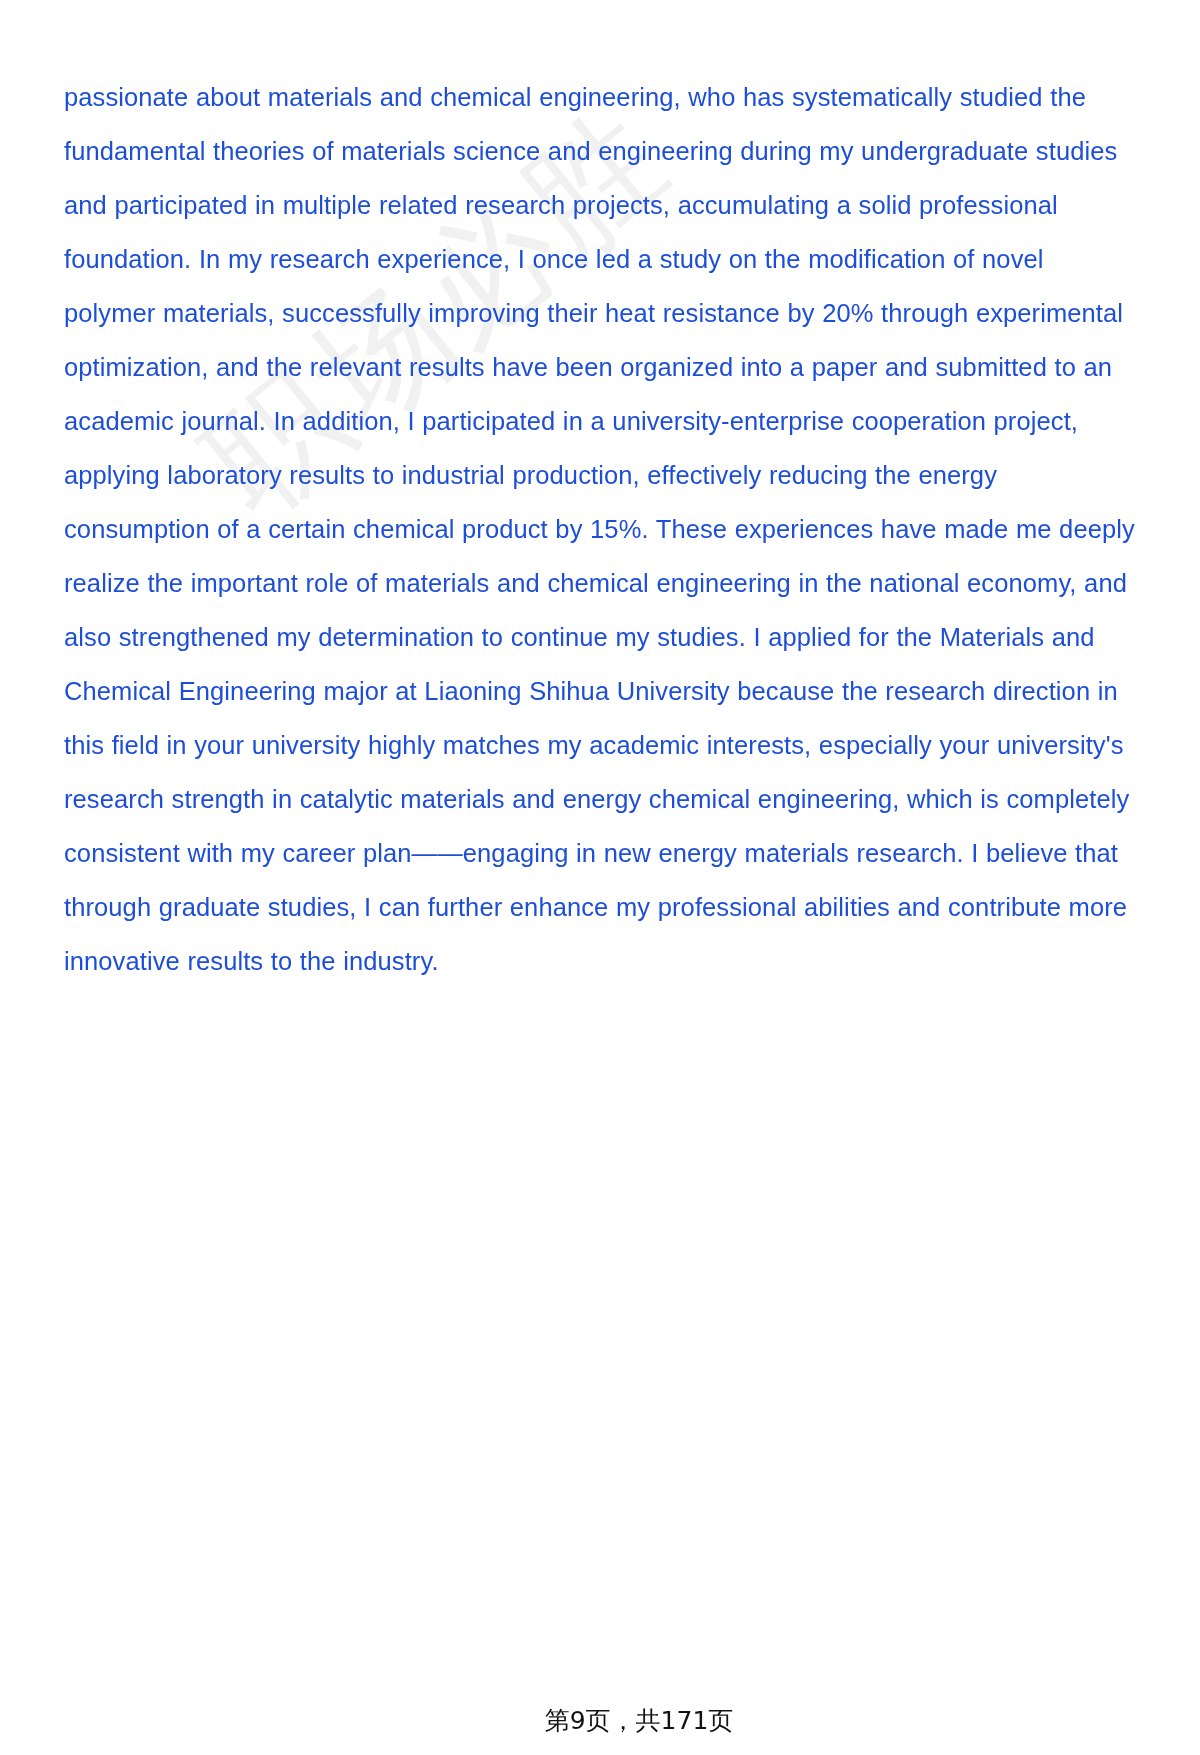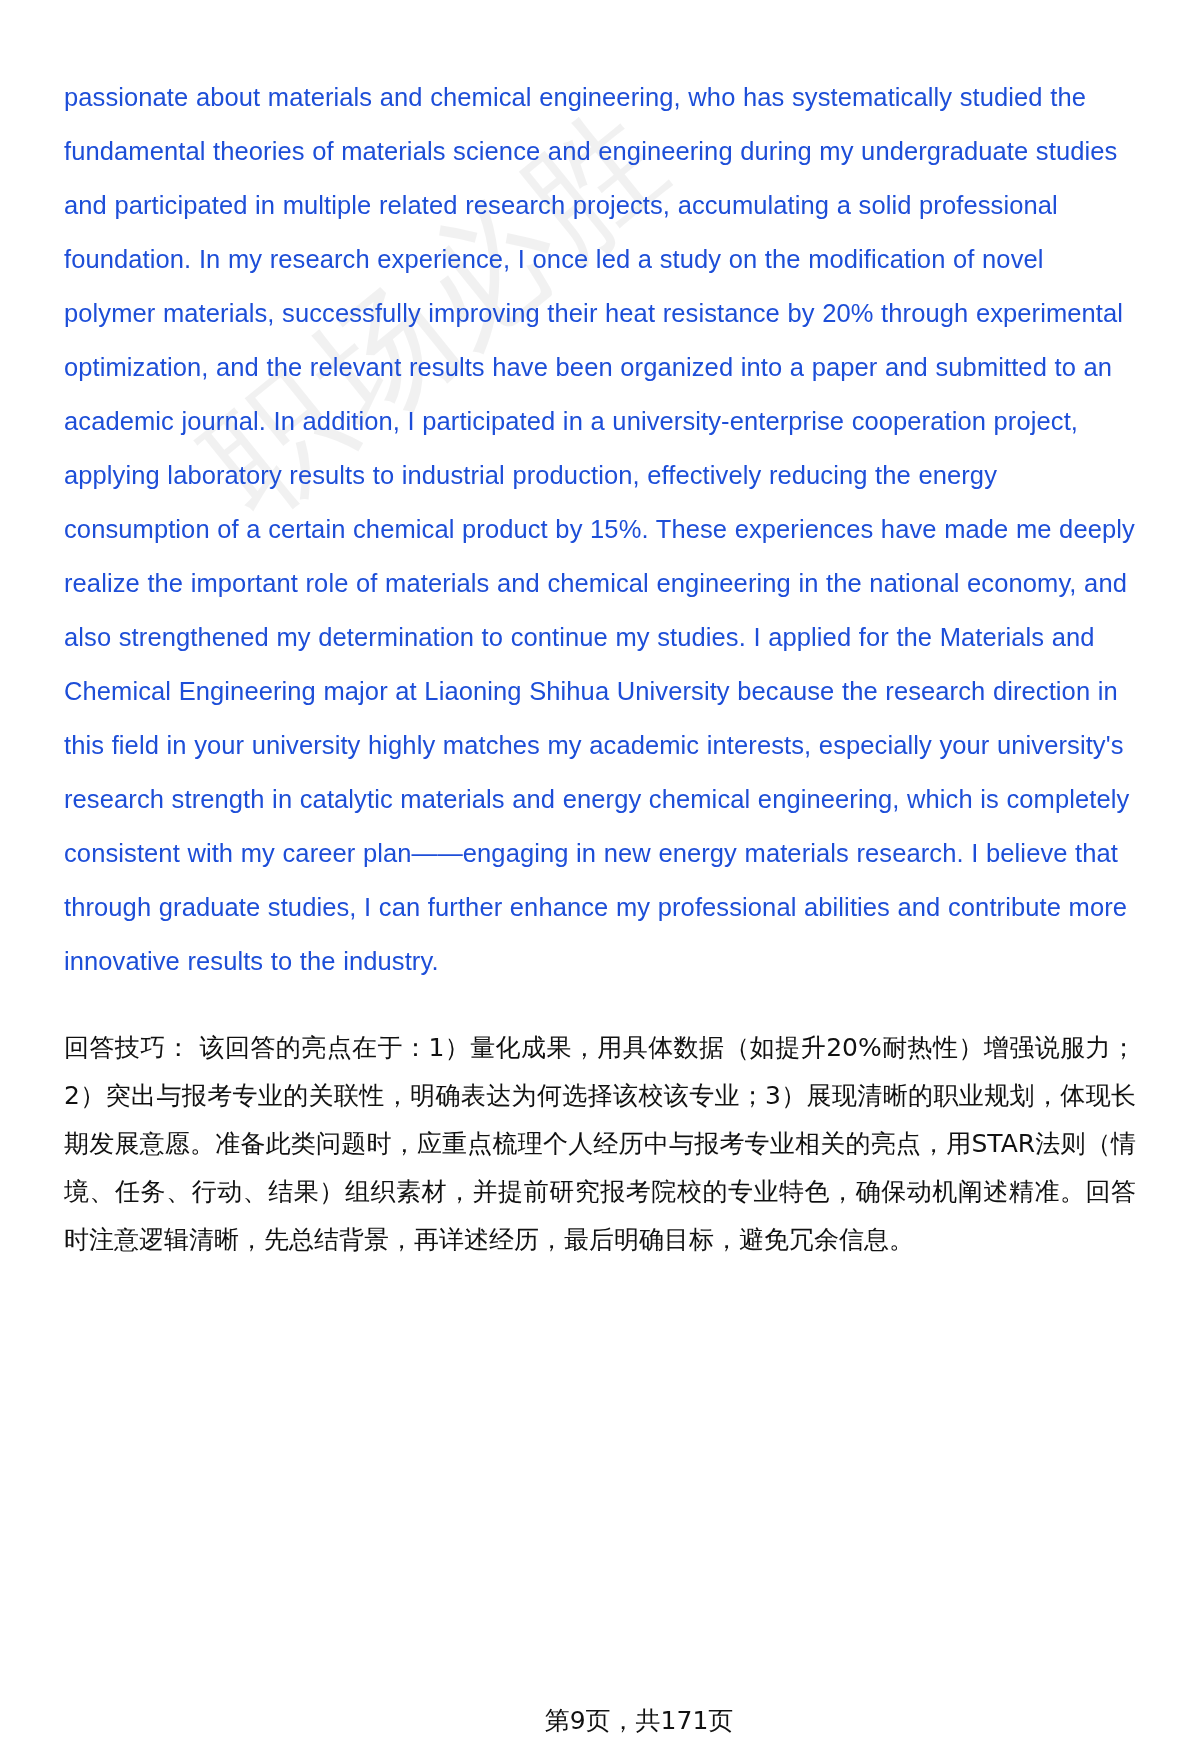--- a/index.html
+++ b/index.html
@@ -92,17 +92,16 @@
 
 <div class="page">
 
   <div class="watermark">
     <span>职场必胜</span>
   </div>
 
   <div class="content">
     <p class="body-text">passionate about materials and chemical engineering, who has systematically studied the fundamental theories of materials science and engineering during my undergraduate studies and participated in multiple related research projects, accumulating a solid professional foundation. In my research experience, I once led a study on the modification of novel polymer materials, successfully improving their heat resistance by 20% through experimental optimization, and the relevant results have been organized into a paper and submitted to an academic journal. In addition, I participated in a university-enterprise cooperation project, applying laboratory results to industrial production, effectively reducing the energy consumption of a certain chemical product by 15%. These experiences have made me deeply realize the important role of materials and chemical engineering in the national economy, and also strengthened my determination to continue my studies. I applied for the Materials and Chemical Engineering major at Liaoning Shihua University because the research direction in this field in your university highly matches my academic interests, especially your university's research strength in catalytic materials and energy chemical engineering, which is completely consistent with my career plan——engaging in new energy materials research. I believe that through graduate studies, I can further enhance my professional abilities and contribute more innovative results to the industry.</p>
 
-    <p class="cn-block">回答技巧： 该回答的亮点在于：1）量化成果，用具体数据（如提升20%耐热性）增强说服力；2）突出与报考专业的关联性，明确表达为何选择该校该专业；3）展现清晰的职业规划，体现长期发展意愿。准备此类问题时，应重点梳理个人经历中与报考专业相关的亮点，用STAR法则（情境、任务、行动、结果）组织素材，并提前研究报考院校的专业特色，确保动机阐述精准。回答时注意逻辑清晰，先总结背景，再详述经历，最后明确目标，避免冗余信息。</p>
   </div>
 
   <div class="footer">第9页，共171页</div>
 </div>
 
 </body></html>

